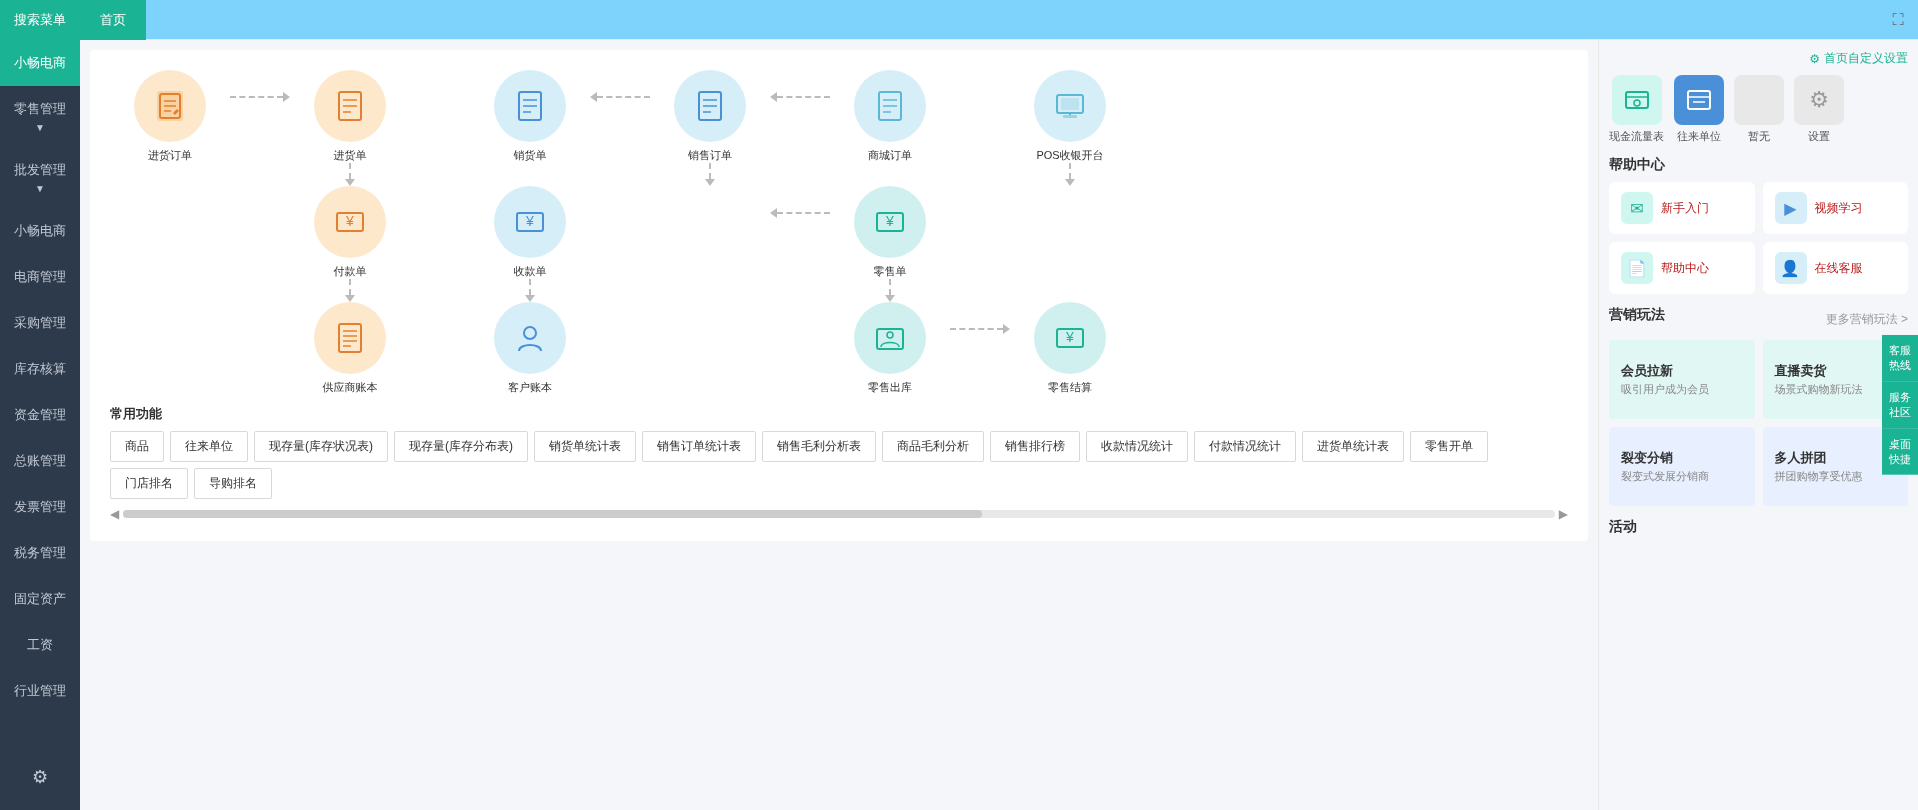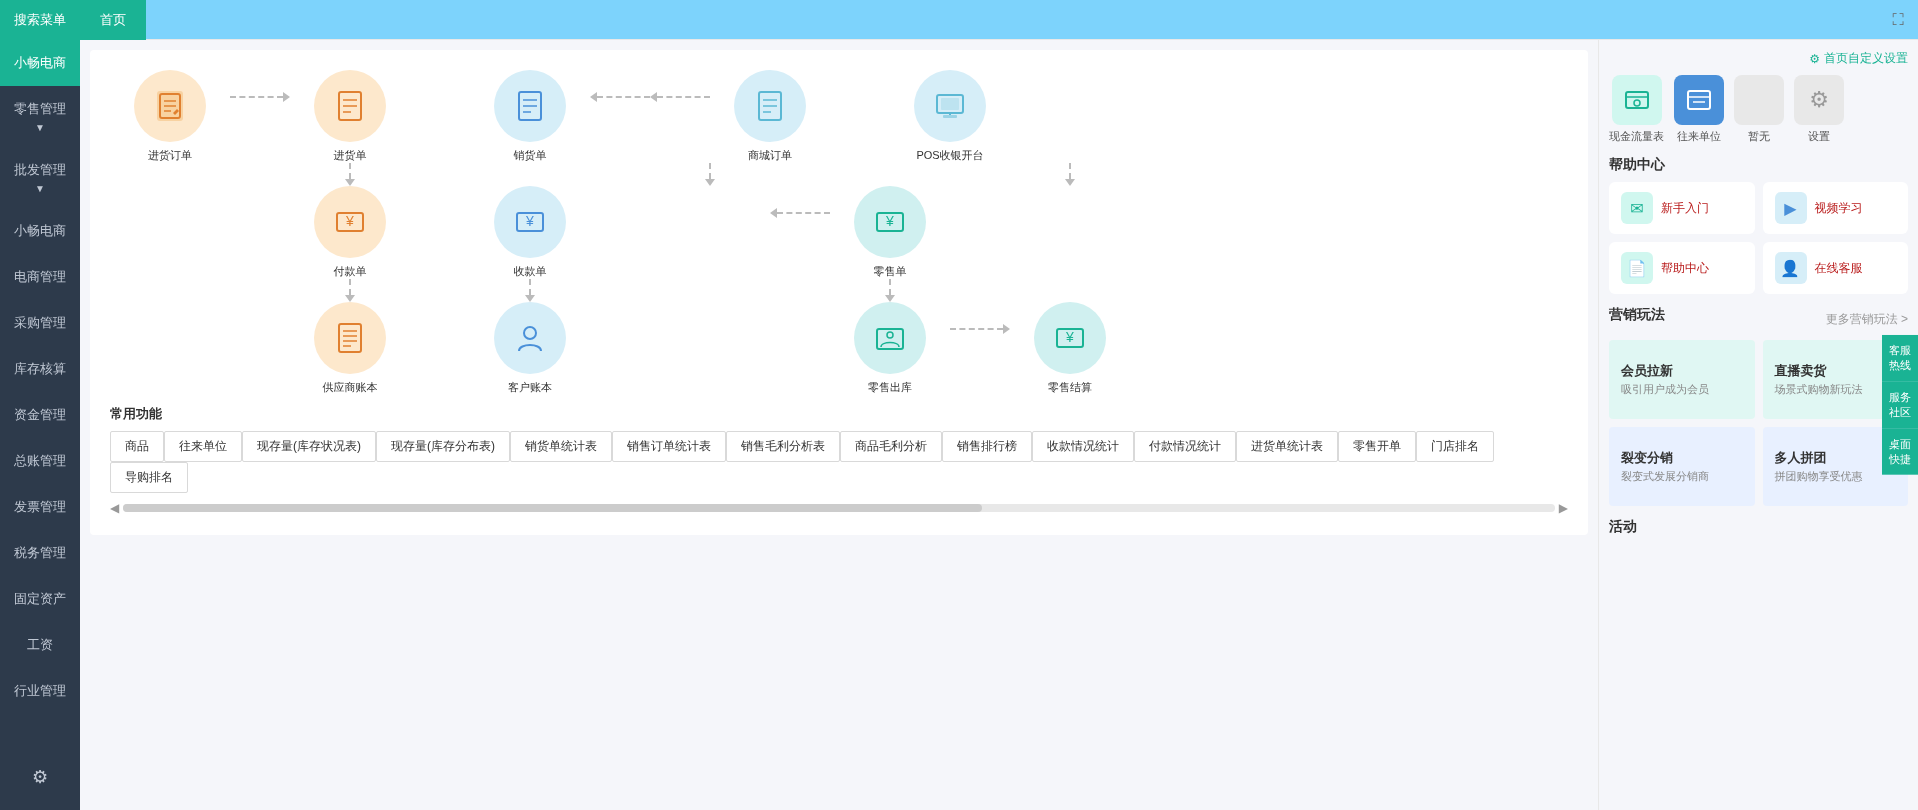--- a/index.html
+++ b/index.html
@@ -34,21 +34,21 @@
     .flow-node { display: flex; flex-direction: column; align-items: center; width: 120px; flex-shrink: 0; }
     .flow-circle { width: 72px; height: 72px; border-radius: 50%; display: flex; align-items: center; justify-content: center; margin-bottom: 6px; }
     .flow-circle.orange { background: #fde8cc; }
     .flow-circle.blue { background: #d6eef8; }
     .flow-circle.teal { background: #d0f0f0; }
     .flow-label { font-size: 11px; color: #333; text-align: center; }
 
     
     .common-func { margin-top: 10px; }
     .common-func-title { font-size: 13px; color: #333; font-weight: bold; margin-bottom: 8px; }
-    .func-grid { display: flex; flex-wrap: wrap; }
+    .func-grid { display: flex; flex-wrap: wrap; gap: 6px; }
     .func-btn { border: 1px solid #d9d9d9; background: #fff; padding: 6px 14px; font-size: 12px; color: #333; cursor: pointer; border-radius: 2px; white-space: nowrap; }
 
     
     .scroll-bar-area { display: flex; align-items: center; gap: 4px; margin-top: 8px; }
     .scroll-arrow { cursor: pointer; color: #999; font-size: 12px; }
     .scroll-track { flex: 1; height: 8px; background: #e8e8e8; border-radius: 4px; position: relative; }
     .scroll-thumb { width: 60%; height: 8px; background: #ccc; border-radius: 4px; }
 
     
     .right-panel { width: 320px; background: #f5f6fa; flex-shrink: 0; border-left: 1px solid #e8e8e8; padding: 10px; overflow-y: auto; }
@@ -209,20 +209,31 @@
                 </svg>
               </div>
               <span class="flow-label">销货单</span>
             </div>
 
             <div style="display:flex;align-items:center;padding-top:22px;width:60px;flex-shrink:0;">
               <div style="width:0;height:0;border-top:5px solid transparent;border-bottom:5px solid transparent;border-right:7px solid #bbb;"></div>
               <div style="flex:1;border-top:2px dashed #bbb;"></div>
             </div>
 
+            <div class="flow-node">
+              <div class="flow-circle blue">
+                <svg width="38" height="38" viewBox="0 0 38 38" fill="none">
+                  <rect x="8" y="5" width="22" height="28" rx="2" fill="none" stroke="#4a90d9" stroke-width="2"></rect>
+                  <line x1="12" y1="13" x2="26" y2="13" stroke="#4a90d9" stroke-width="1.5"></line>
+                  <line x1="12" y1="19" x2="26" y2="19" stroke="#4a90d9" stroke-width="1.5"></line>
+                  <line x1="12" y1="25" x2="20" y2="25" stroke="#4a90d9" stroke-width="1.5"></line>
+                </svg>
+              </div>
+              <span class="flow-label">销售订单</span>
+            </div>
 
             <div style="display:flex;align-items:center;padding-top:22px;width:60px;flex-shrink:0;">
               <div style="width:0;height:0;border-top:5px solid transparent;border-bottom:5px solid transparent;border-right:7px solid #bbb;"></div>
               <div style="flex:1;border-top:2px dashed #bbb;"></div>
             </div>
 
             <div class="flow-node">
               <div class="flow-circle blue">
                 <svg width="38" height="38" viewBox="0 0 38 38" fill="none">
                   <rect x="8" y="5" width="22" height="28" rx="2" fill="none" stroke="#5bb8d4" stroke-width="2"></rect>

